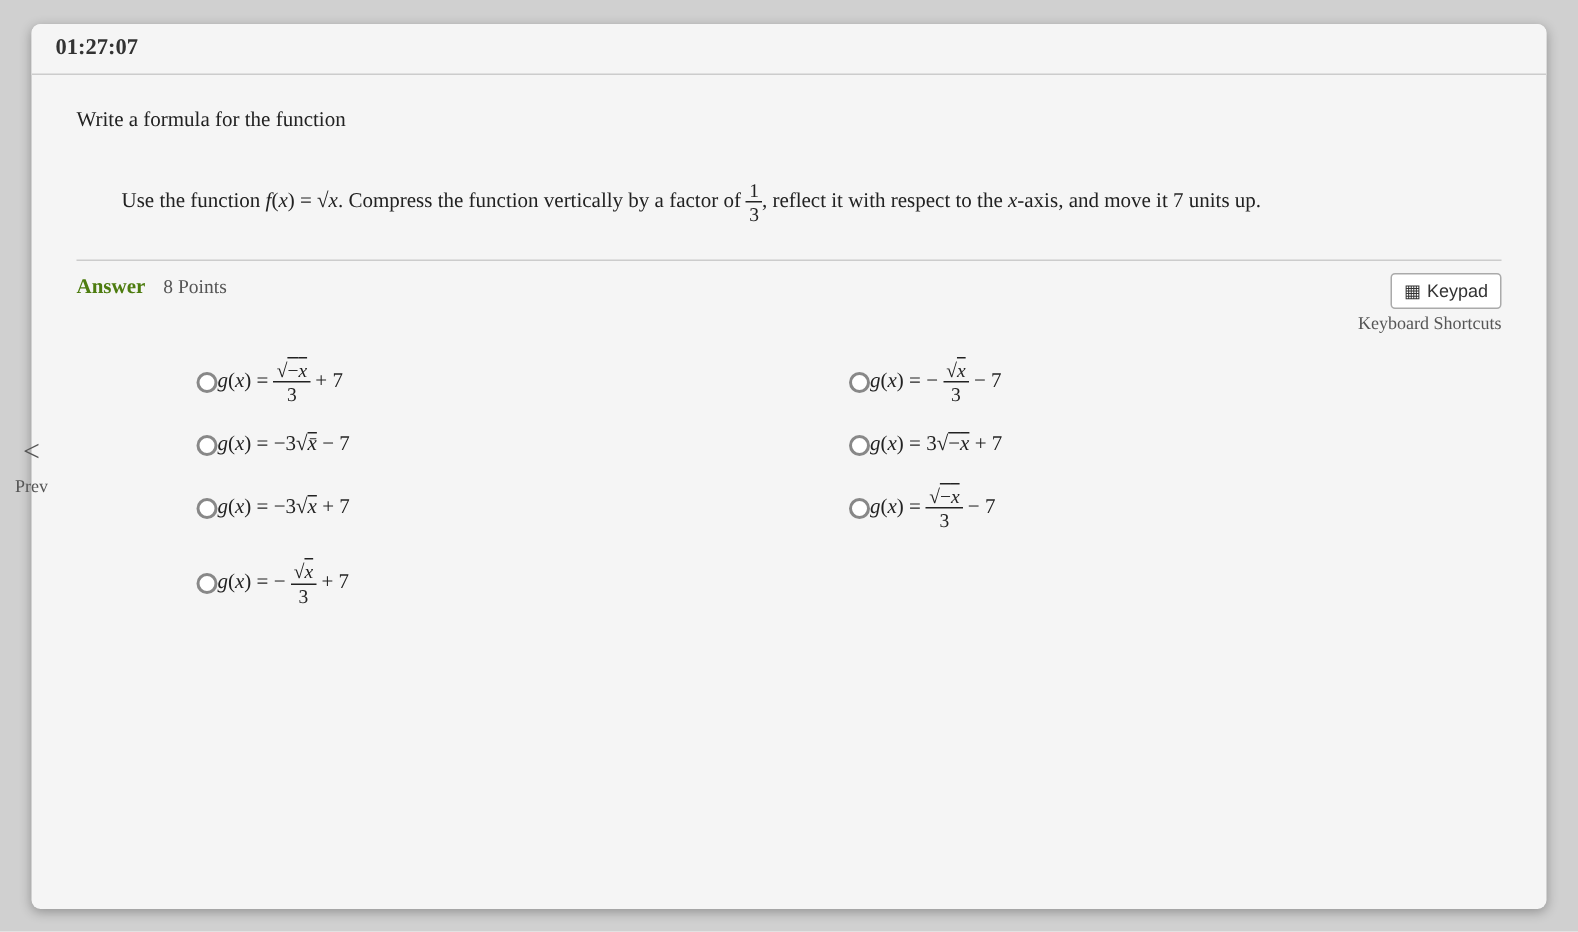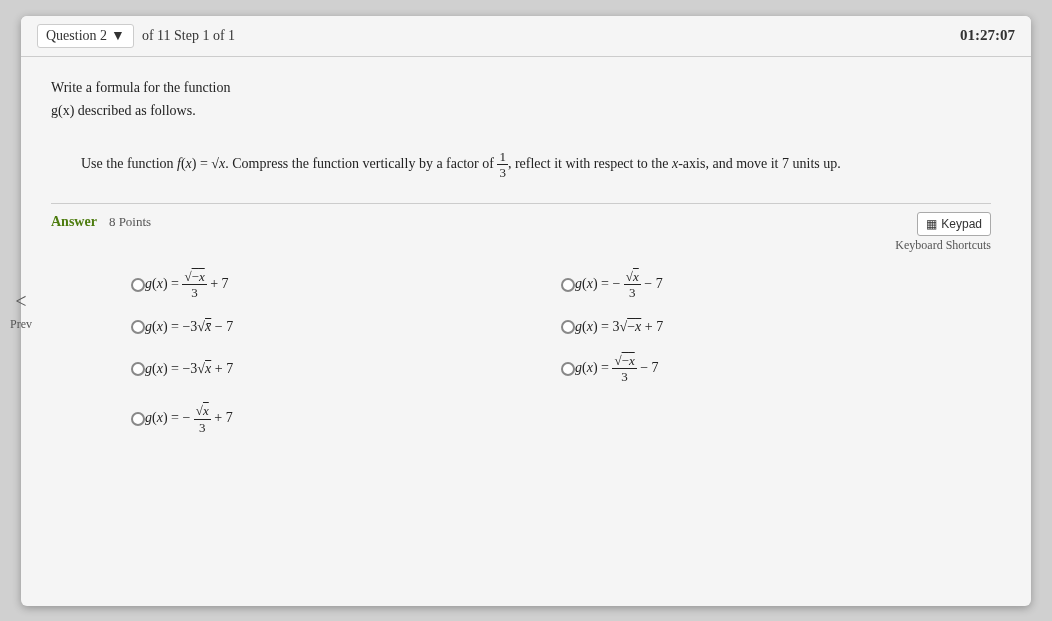--- a/index.html
+++ b/index.html
@@ -51,21 +51,21 @@
     }
     .timer {
       font-size: 15px;
       font-weight: bold;
       color: #333;
     }
     .content-area {
       flex: 1;
       display: flex;
       flex-direction: column;
-      padding: 20px 40px 16px 30px;
+      padding: 20px 30px 16px 30px;
       overflow-y: auto;
     }
     .question-text {
       font-size: 14px;
       color: #222;
       margin-bottom: 12px;
       line-height: 1.5;
     }
     .question-text p {
       margin-bottom: 2px;
@@ -185,35 +185,27 @@
       justify-content: center;
     }
   </style>
 </head>
 <body>
 
 <div class="main-wrapper">
   <div class="main-container">
 
     <div class="top-bar">
-      <div class="top-bar-left">
-        <div class="question-dropdown">
-          <span>Question 2</span>
-          <span>▼</span>
-        </div>
-        <span>of 11 Step 1 of 1</span>
-      </div>
       <div class="timer">01:27:07</div>
     </div>
 
     <div class="content-area">
 
       <div class="question-text">
         <p>Write a formula for the function</p>
-        <p>g(x) described as follows.</p>
       </div>
 
       <div class="formula-line">
         Use the function <em>f</em>(<em>x</em>) = √<em>x</em>. Compress the function vertically by a factor of
         <span class="fraction">
           <span class="numer">1</span>
           <span class="denom">3</span>
         </span>, reflect it with respect to the <em>x</em>-axis, and move it 7 units up.
       </div>
 

